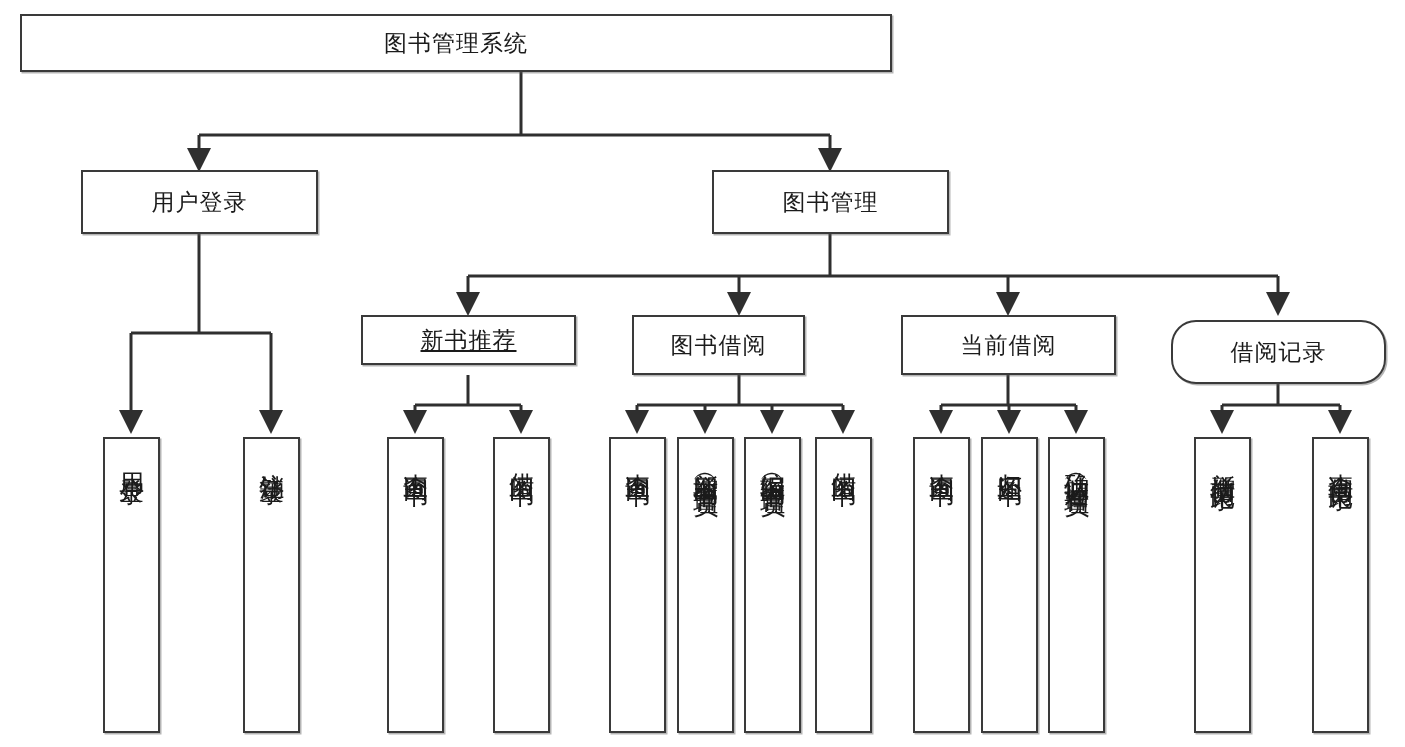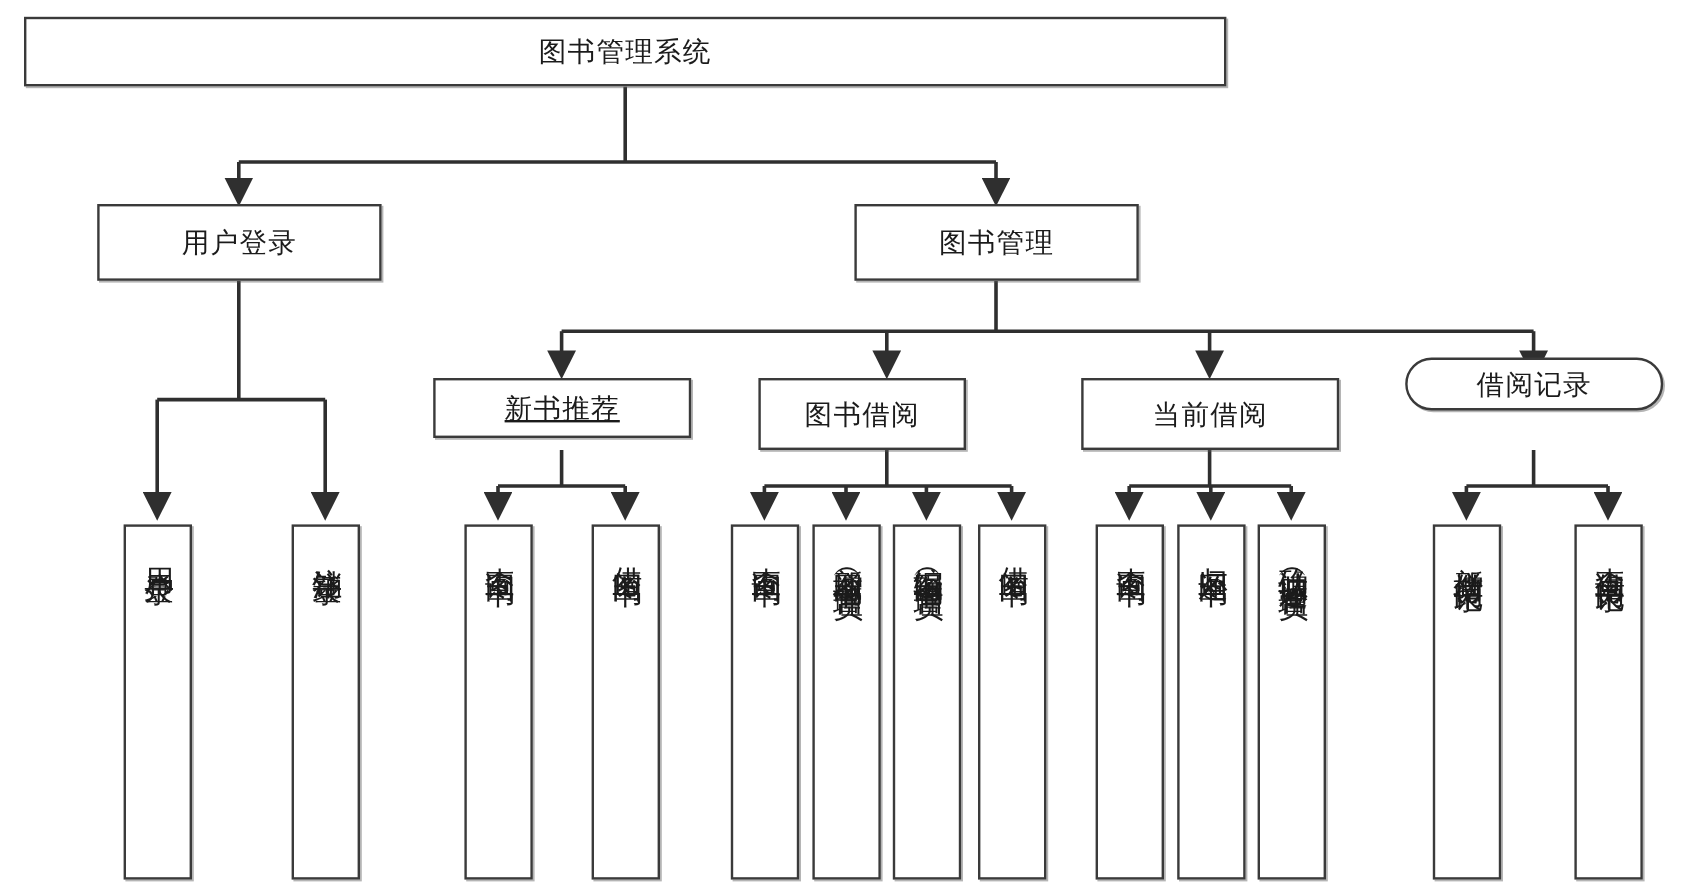--- a/index.html
+++ b/index.html
@@ -121,21 +121,21 @@
       <path d="M 1076 405 L 1076 430" marker-end="url(#arrow)"></path>
 
       <path d="M 1278 375 L 1278 405"></path>
       <path d="M 1222 405 L 1340 405"></path>
       <path d="M 1222 405 L 1222 430" marker-end="url(#arrow)"></path>
       <path d="M 1340 405 L 1340 430" marker-end="url(#arrow)"></path>
 
     </g>
   </svg>
 
-  <div class="node h" style="left:20px; top:14px; width:1002px; height:58px;">
+  <div class="node h" style="left:20px; top:14px; width:872px; height:58px;">
     <span class="label">图书管理系统</span>
   </div>
 
   <div class="node h" style="left:81px; top:170px; width:237px; height:64px;">
     <span class="label">用户登录</span>
   </div>
 
   <div class="node h" style="left:712px; top:170px; width:237px; height:64px;">
     <span class="label">图书管理</span>
   </div>
@@ -145,21 +145,21 @@
   </div>
 
   <div class="node h" style="left:632px; top:315px; width:173px; height:60px;">
     <span class="label">图书借阅</span>
   </div>
 
   <div class="node h" style="left:901px; top:315px; width:215px; height:60px;">
     <span class="label">当前借阅</span>
   </div>
 
-  <div class="node h" style="left:1171px; top:298px; width:215px; height:44px;border-radius:25px;">
+  <div class="node h" style="left:1171px; top:320px; width:215px; height:64px;border-radius:25px;">
     <span class="label">借阅记录</span>
   </div>
 
   <div class="node v" style="left:103px; top:437px; width:57px; height:296px;">
     <span class="label">用户登录</span>
   </div>
 
   <div class="node v" style="left:243px; top:437px; width:57px; height:296px;">
     <span class="label">注销登录</span>
   </div>

